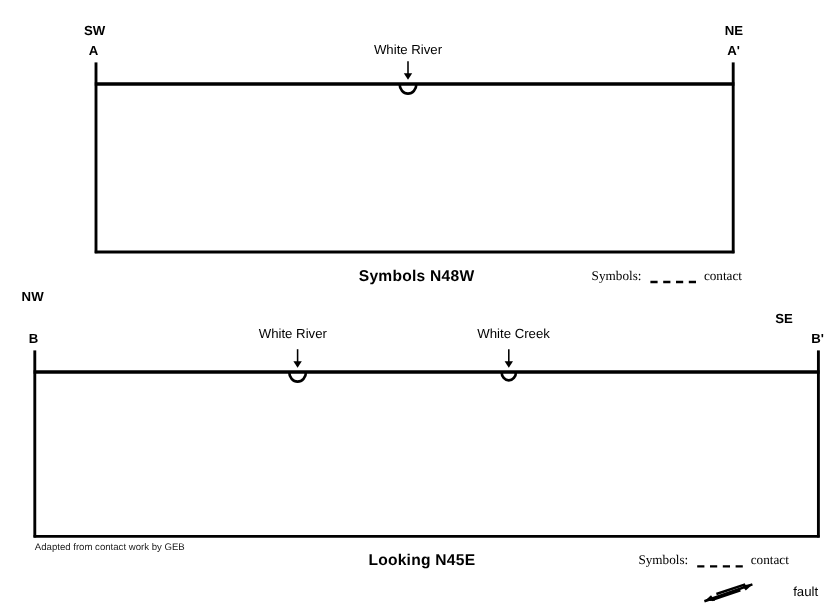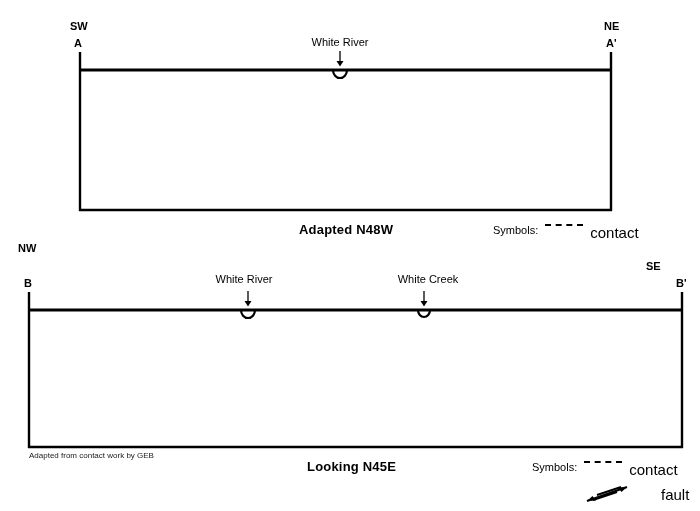--- a/index.html
+++ b/index.html
@@ -41,32 +41,33 @@
     left: 0; top: 0;
     width: 700px;
     height: 511px;
     pointer-events: none;
   }
 
   
   .legend {
     position: absolute;
     display: flex;
-    align-items: flex-start;
+    align-items: flex-end;
     gap: 7px;
     font-size: 11px;
+    font-family: Liberation Serif, serif;
   }
   .legend-title { font-size: 11px; }
   .dashline {
     display: inline-block;
     width: 38px;
     height: 0;
     border-top: 2px dashed #000;
   }
-  .legend-term { font-size: 15px; }
+  .legend-term { font-size: 11px; }
 
   .fault-row {
     position: absolute;
     display: flex;
     align-items: center;
     gap: 6px;
   }
   .fault-glyph { display: block; }
 
   .view-title {
@@ -117,21 +118,21 @@
   </svg>
 
   <div class="lbl bold" style="left:70px; top:21px;">SW</div>
   <div class="lbl bold" style="left:74px; top:38px;">A</div>
 
   <div class="lbl bold" style="left:604px; top:21px;text-align:right;">NE</div>
   <div class="lbl bold" style="left:606px; top:38px;">A'</div>
 
   <div class="lbl center" style="left:340px; top:37px;">White River</div>
 
-  <div class="view-title" style="left:299px; top:222px;">Adapted N48W</div>
+  <div class="view-title" style="left:299px; top:222px;">Symbols N48W</div>
 
   <div class="legend" style="left:493px; top:224px;">
     <span class="legend-title">Symbols:</span>
     <span class="dashline"></span>
     <span class="legend-term">contact</span>
   </div>
 
   <div class="lbl bold" style="left:18px; top:243px;">NW</div>
   <div class="lbl bold" style="left:24px; top:278px;">B</div>
 

